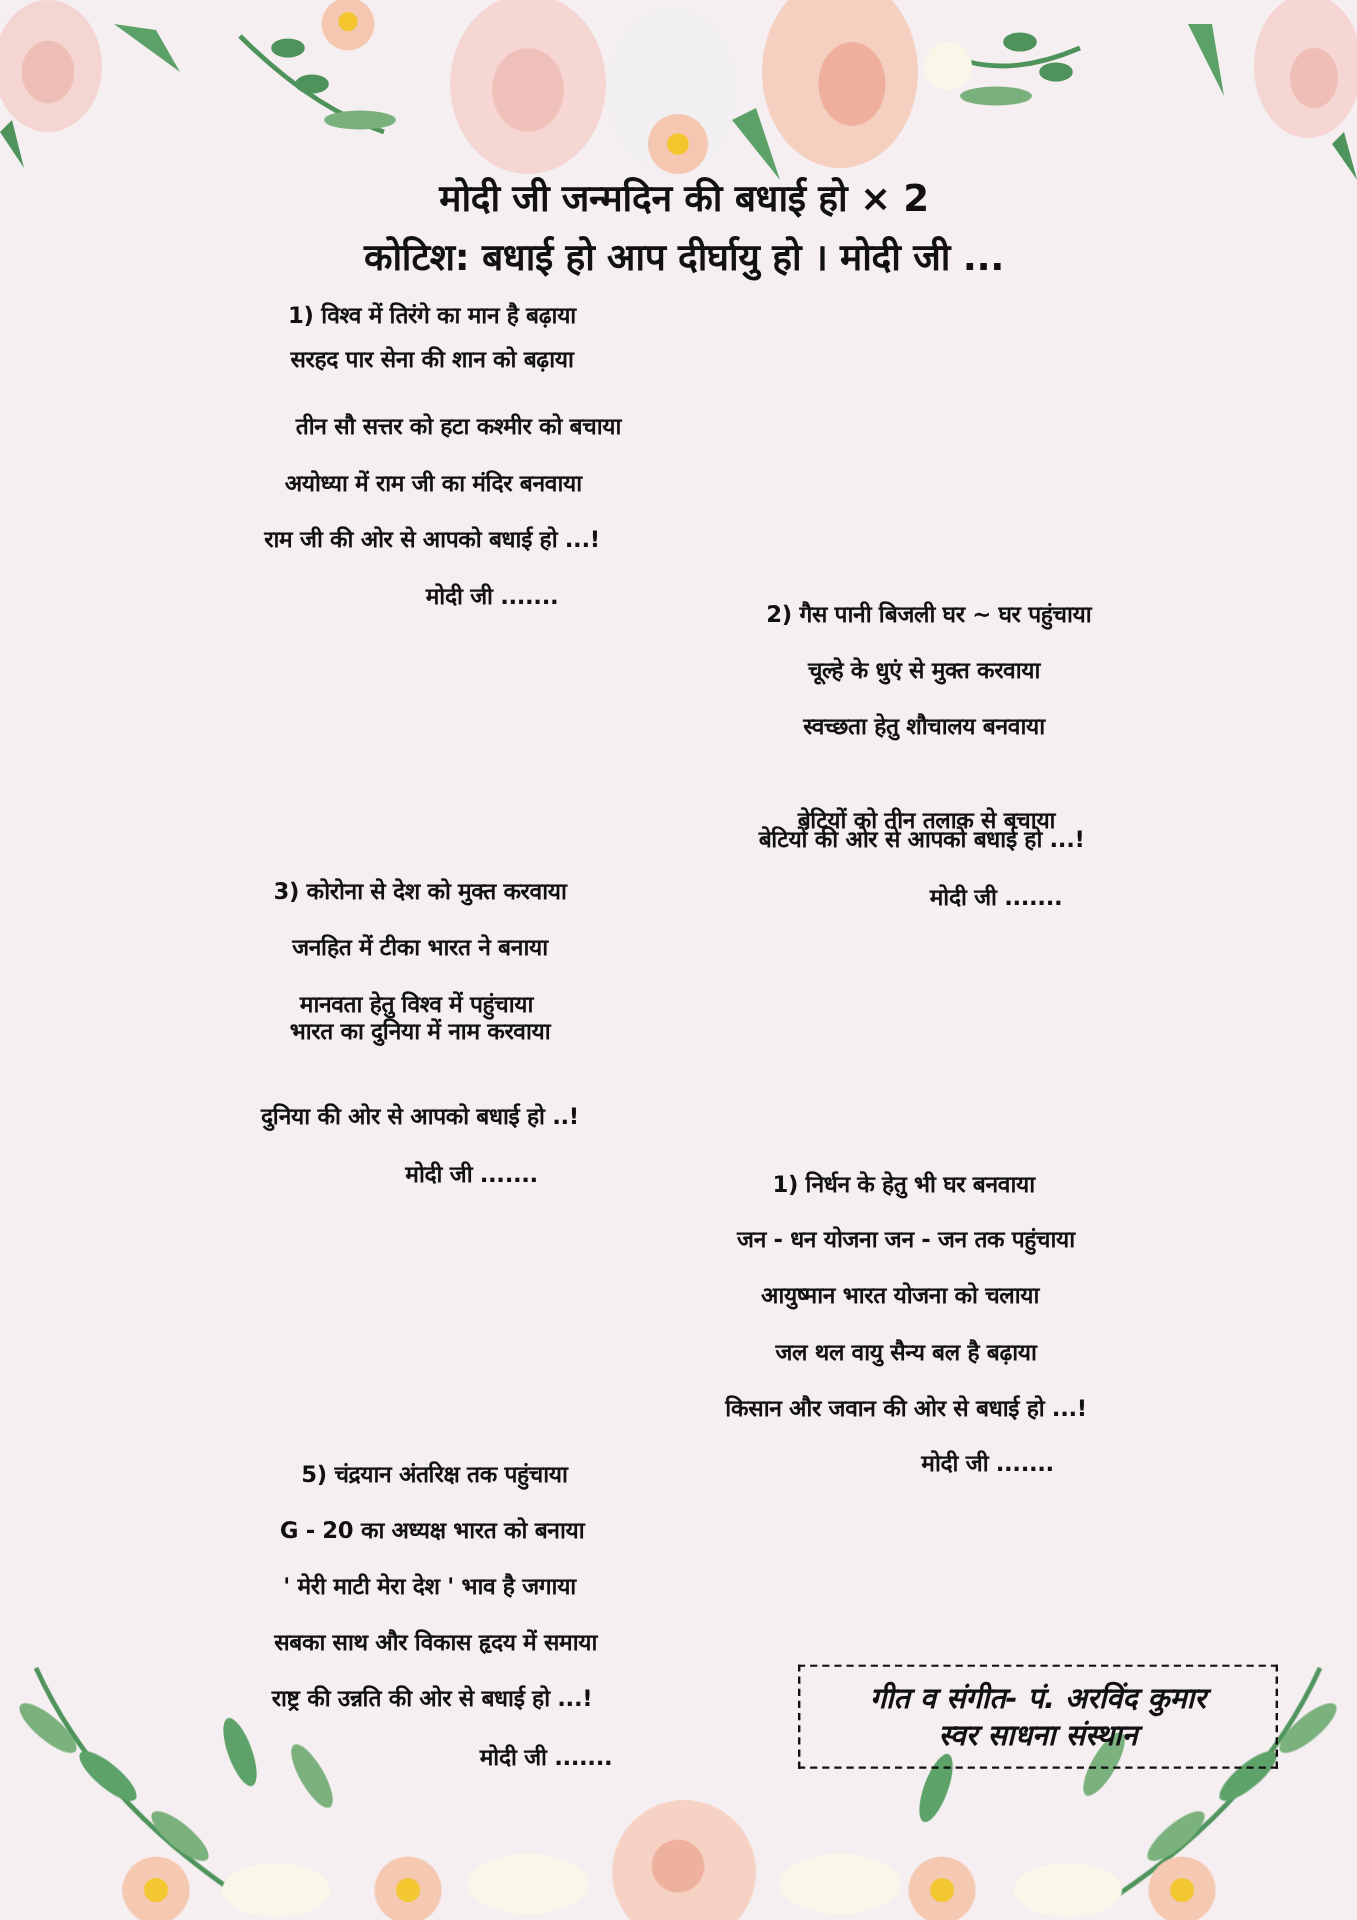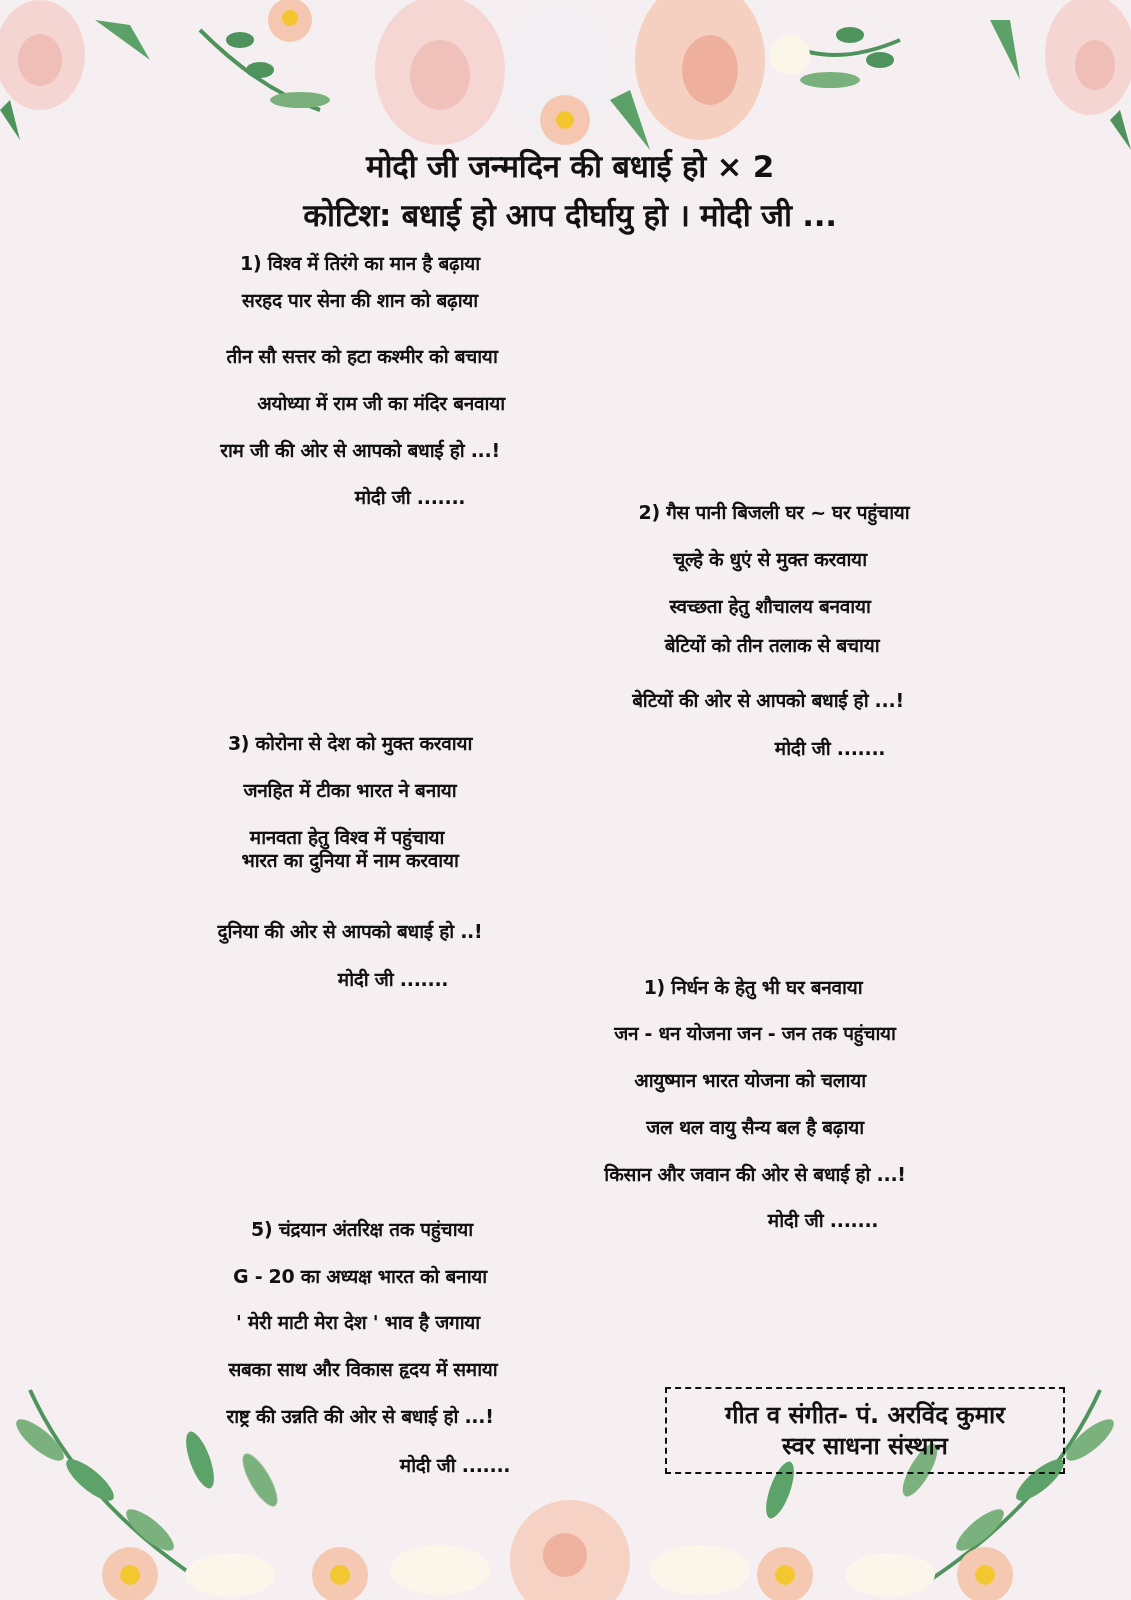--- a/index.html
+++ b/index.html
@@ -11,21 +11,21 @@
   }
   .floral { position: absolute; pointer-events: none; }
   .line {
     position: absolute; white-space: nowrap; font-weight: bold;
     font-size: 19px; line-height: 34px; transform: translate(-50%, -50%);
     letter-spacing: -0.3px;
   }
   .title { font-size: 31px; line-height: 40px; }
   .credit-box {
     position: absolute; left: 665px; top: 1387px; width: 400px; height: 87px;
-    border: 2px dashed #111; box-sizing: border-box;
+    border: 2px dashed #111; box-sizing: border-box; font-style: italic;
   }
   .credit-line {
     position: absolute; left: 50%; transform: translateX(-50%); white-space: nowrap;
     font-weight: bold; font-size: 24px; line-height: 28px;
   }
 </style>
 </head>
 <body>
 
 <svg class="floral" style="left:0;top:0" width="1131" height="150" viewBox="0 0 1131 150">
@@ -93,31 +93,31 @@
 
 <main>
   <h1 style="margin:0">
     <span class="line title" style="left:570px;top:166px">मोदी जी जन्मदिन की बधाई हो × 2</span>
     <span class="line title" style="left:570px;top:215px">कोटिश: बधाई हो आप दीर्घायु हो । मोदी जी ...</span>
   </h1>
 
   <section>
     <div class="line" style="left:360px;top:263px">1) विश्व में तिरंगे का मान है बढ़ाया</div>
     <div class="line" style="left:360px;top:300px">सरहद पार सेना की शान को बढ़ाया</div>
-    <div class="line" style="left:362px;top:356px">तीन सौ सत्तर को हटा कश्मीर को बचाया</div>
-    <div class="line" style="left:381px;top:403px">अयोध्या में राम जी का मंदिर बनवाया</div>
+    <div class="line" style="left:382px;top:356px">तीन सौ सत्तर को हटा कश्मीर को बचाया</div>
+    <div class="line" style="left:361px;top:403px">अयोध्या में राम जी का मंदिर बनवाया</div>
     <div class="line" style="left:360px;top:450px">राम जी की ओर से आपको बधाई हो ...!</div>
     <div class="line" style="left:410px;top:497px">मोदी जी .......</div>
   </section>
 
   <section>
     <div class="line" style="left:774px;top:512px">2) गैस पानी बिजली घर ~ घर पहुंचाया</div>
     <div class="line" style="left:770px;top:559px">चूल्हे के धुएं से मुक्त करवाया</div>
     <div class="line" style="left:770px;top:606px">स्वच्छता हेतु शौचालय बनवाया</div>
-    <div class="line" style="left:772px;top:645px">बेटियों को तीन तलाक से बचाया</div>
+    <div class="line" style="left:772px;top:684px">बेटियों को तीन तलाक से बचाया</div>
     <div class="line" style="left:768px;top:700px">बेटियों की ओर से आपको बधाई हो ...!</div>
     <div class="line" style="left:830px;top:748px">मोदी जी .......</div>
   </section>
 
   <section>
     <div class="line" style="left:350px;top:743px">3) कोरोना से देश को मुक्त करवाया</div>
     <div class="line" style="left:350px;top:790px">जनहित में टीका भारत ने बनाया</div>
     <div class="line" style="left:347px;top:837px">मानवता हेतु विश्व में पहुंचाया</div>
     <div class="line" style="left:350px;top:860px">भारत का दुनिया में नाम करवाया</div>
     <div class="line" style="left:350px;top:931px">दुनिया की ओर से आपको बधाई हो ..!</div>

